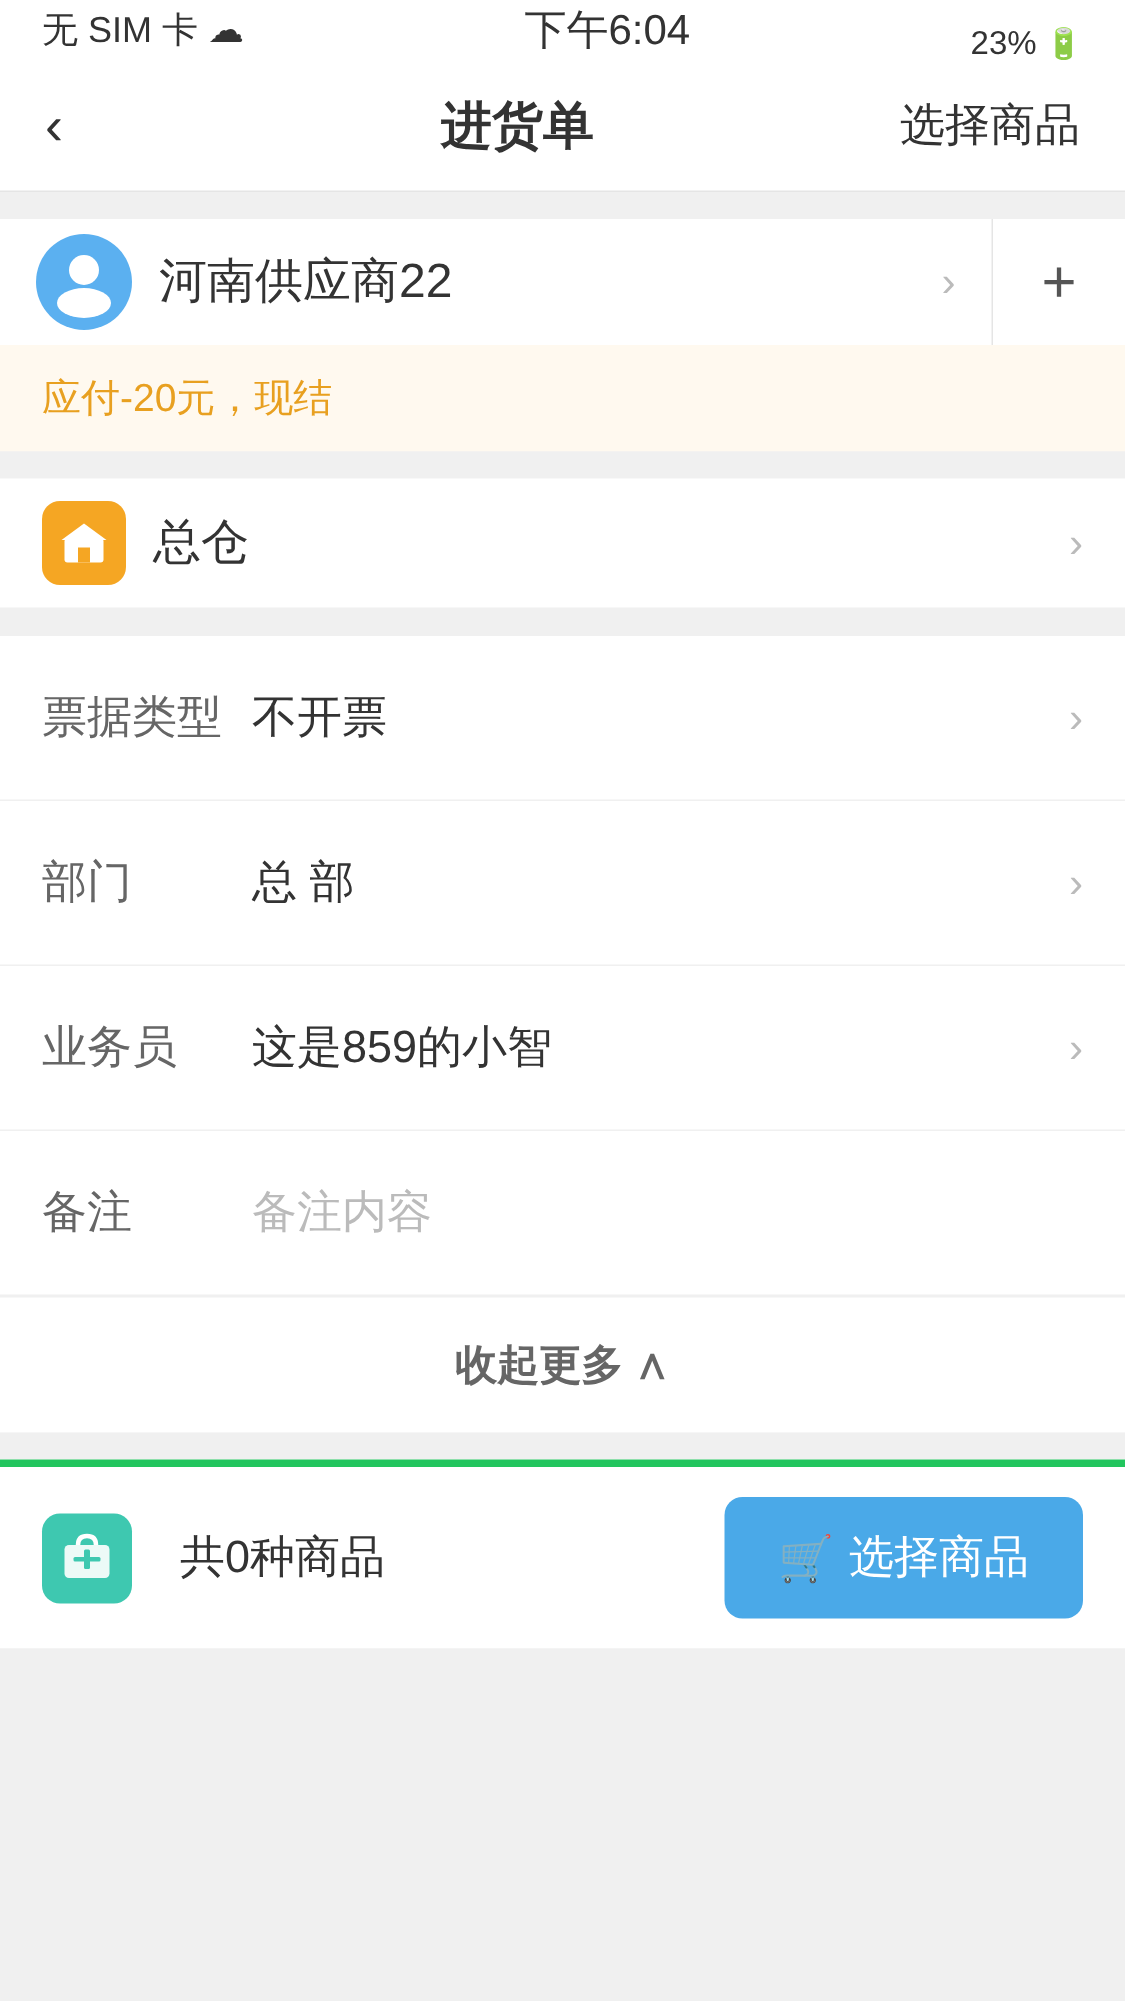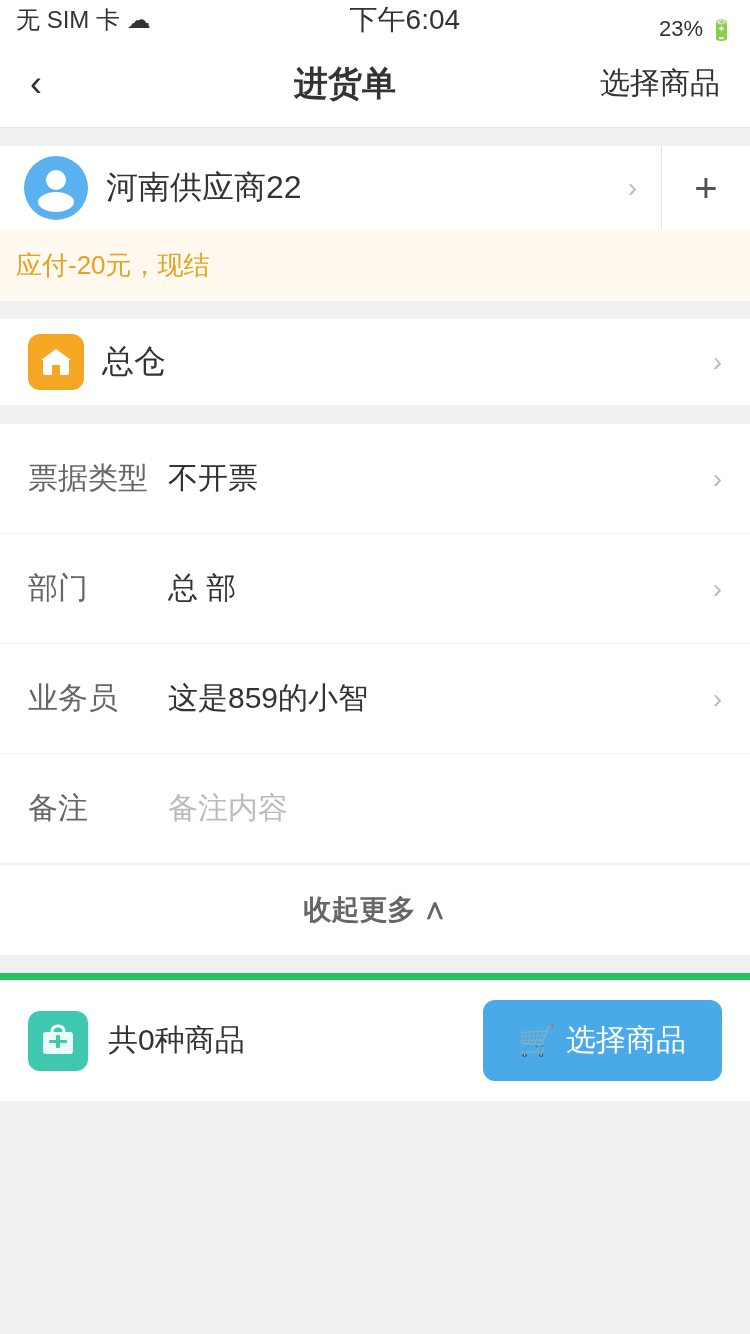--- a/index.html
+++ b/index.html
@@ -14,21 +14,21 @@
     }
 
     
     .status-bar {
       width: 100%;
       height: 40px;
       background: #fff;
       display: flex;
       align-items: center;
       justify-content: space-between;
-      padding: 0 16px;
+      padding: 0 28px;
       font-size: 24px;
       color: #333;
     }
     .status-left { display: flex; align-items: center; gap: 8px; }
     .status-center { font-size: 28px; font-weight: 500; }
     .status-right { display: flex; align-items: flex-end; gap: 6px; font-size: 22px; margin-top: 17px; }
 
     
     .nav-bar {
       width: 100%;
@@ -103,21 +103,21 @@
       align-items: center;
       justify-content: center;
       cursor: pointer;
       font-size: 40px;
       color: #555;
     }
 
     
     .balance-notice {
       background: #fff9ef;
-      padding: 18px 16px;
+      padding: 18px 28px;
       font-size: 26px;
       color: #e8a020;
     }
 
     
     .warehouse-row {
       background: #fff;
       display: flex;
       align-items: center;
       padding: 15px 28px;
@@ -183,22 +183,22 @@
       color: #666;
       font-weight: bold;
     }
 
     
     .bottom-bar {
       background: #fff;
       display: flex;
       align-items: center;
       padding: 20px 28px;
-      gap: 20px;
-      border-top: 7px solid #22c55e;
+      gap: 32px;
+      border-top: 5px solid #22c55e;
     }
     .product-icon {
       width: 60px;
       height: 60px;
       background: #3ec8b0;
       border-radius: 12px;
       display: flex;
       align-items: center;
       justify-content: center;
       flex-shrink: 0;

